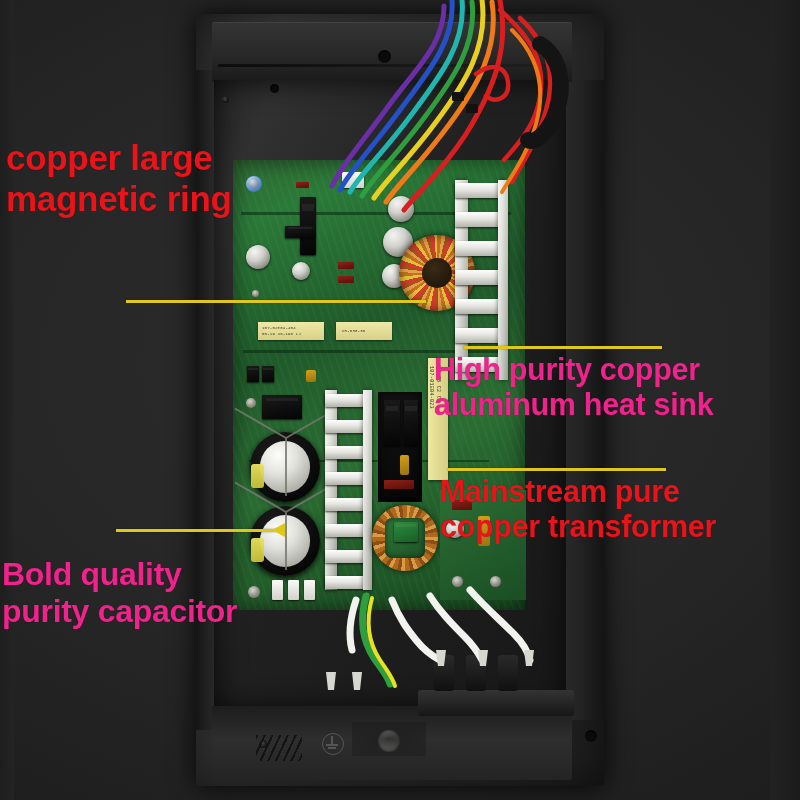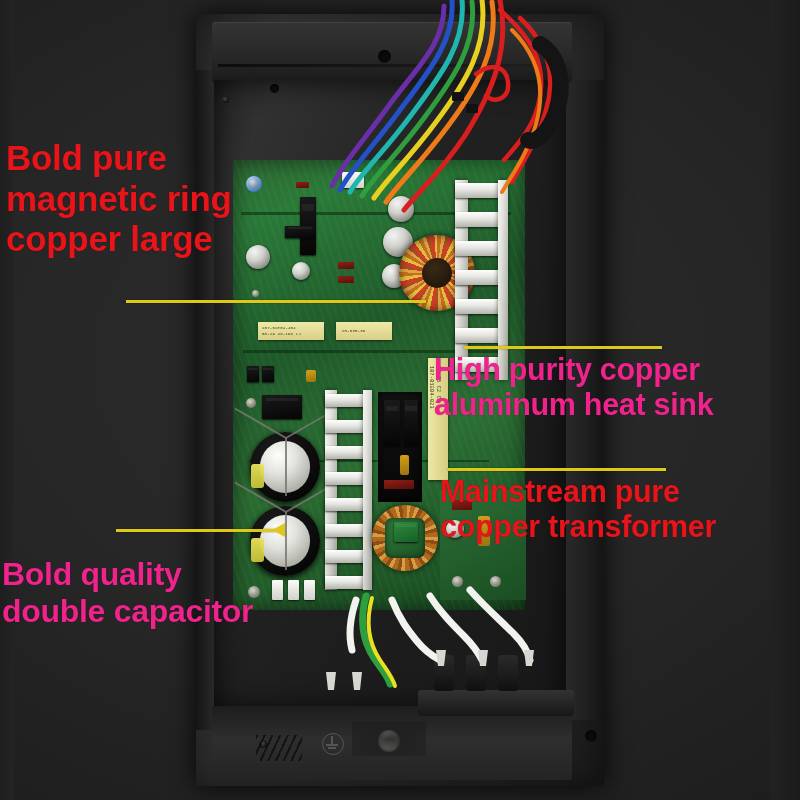--- a/index.html
+++ b/index.html
@@ -326,34 +326,33 @@
   </svg>
 
   <div class="leader" style="left:126px;top:300px;width:300px;"></div>
   <div class="leader" style="left:464px;top:346px;width:198px;"></div>
   <div class="leader" style="left:448px;top:468px;width:218px;"></div>
   <div class="leader" style="left:116px;top:529px;width:164px;"></div>
   <div class="leader-arrow" style="left:272px;top:523px;
       border-top:7px solid transparent;border-bottom:7px solid transparent;border-right:13px solid #e0c818;"></div>
 
   <div class="callout c-red" style="left:6px;top:138px;width:330px;font-size:35px;">
-    <div>Bold pure</div>
+    <div>copper large</div>
     <div>magnetic ring</div>
-    <div>copper large</div>
   </div>
 
   <div class="callout c-pink" style="left:434px;top:352px;width:370px;font-size:30.5px;">
     <div>High purity copper</div>
     <div>aluminum heat sink</div>
   </div>
 
   <div class="callout c-red" style="left:440px;top:474px;width:366px;font-size:30.5px;">
     <div>Mainstream pure</div>
     <div>copper transformer</div>
   </div>
 
   <div class="callout c-pink" style="left:2px;top:556px;width:340px;font-size:32px;">
     <div>Bold quality</div>
-    <div>double capacitor</div>
+    <div>purity capacitor</div>
   </div>
 
 
 </div>
 
 </body></html>

